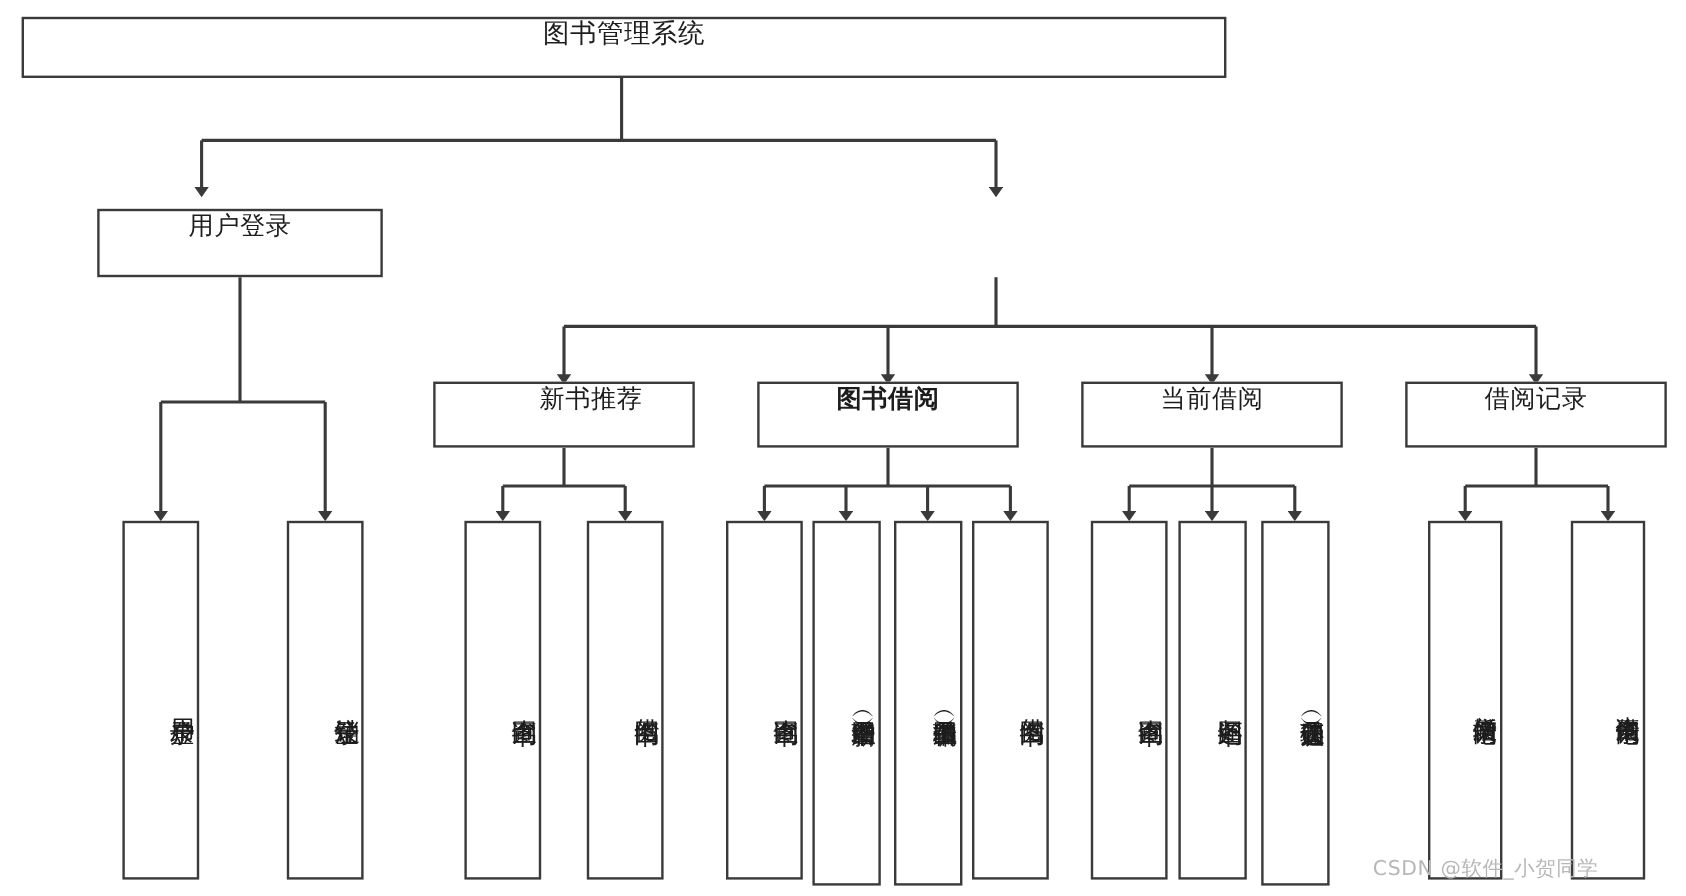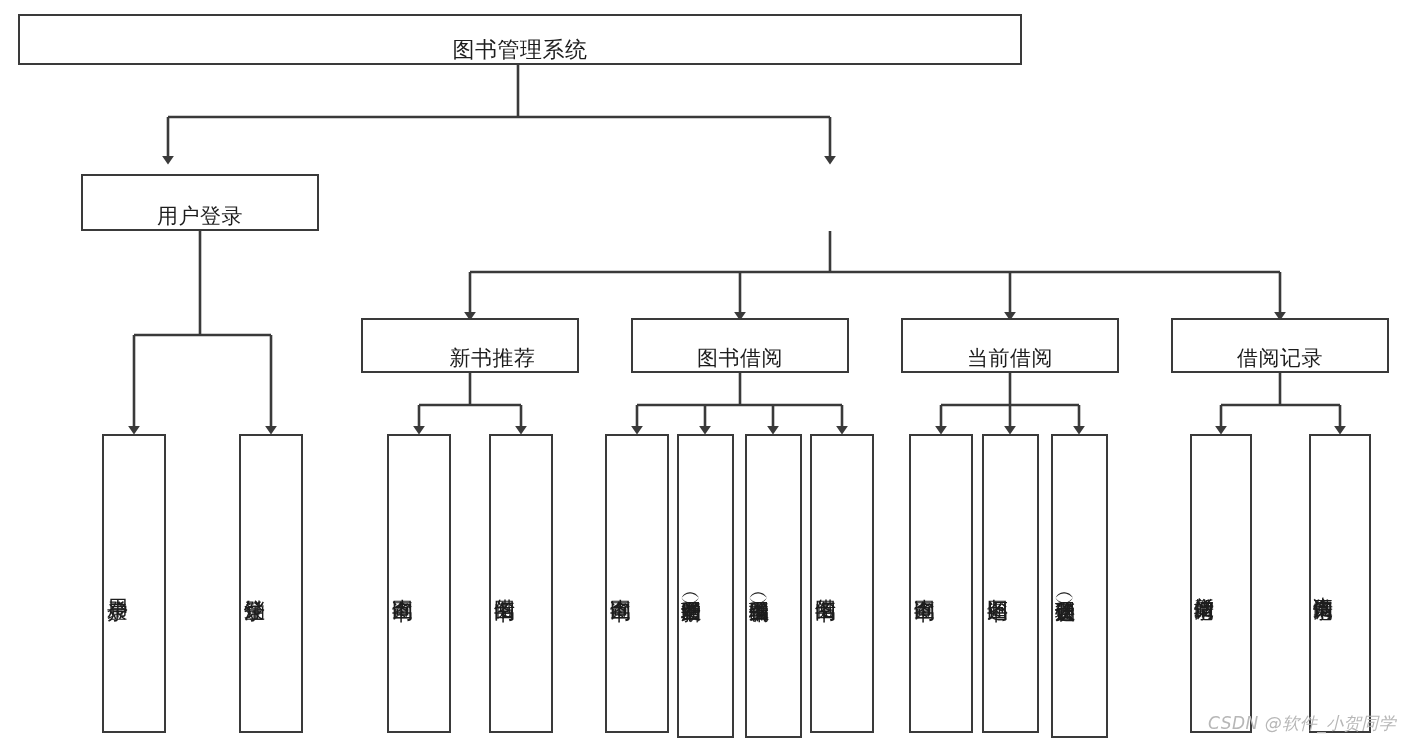--- a/index.html
+++ b/index.html
@@ -22,21 +22,21 @@
     width: 1405px;
     height: 747px;
     pointer-events: none;
   }
   .node {
     position: absolute;
     box-sizing: border-box;
     border: 2px solid #3a3a3a;
     background: #ffffff;
     display: flex;
-    align-items: flex-end;
+    align-items: flex-start;
     justify-content: center;
     color: #1d1d1d;
   }
   .node.horiz {
     font-size: 21px;
     letter-spacing: 0.5px;
     line-height: 1.2;
   }
   .node.root {
     font-size: 22px;
@@ -49,28 +49,27 @@
     letter-spacing: 1px;
     padding: 4px 0;
     white-space: nowrap;
   }
   .node.vert .vlabel {
     writing-mode: vertical-rl;
     text-orientation: upright;
   }
   .watermark {
     position: absolute;
-    left: 1208px;
+    left: 1144px;
     top: 712px;
     font-size: 17px;
     color: #b7b7b7;
     letter-spacing: 0.5px;
     white-space: nowrap;
     font-family: "DejaVu Sans", "Liberation Sans", sans-serif;
-    font-style: italic;
   }
 </style>
 </head>
 <body>
 
 <div id="canvas">
 
   <svg id="edges" viewBox="0 0 1405 747" xmlns="http://www.w3.org/2000/svg">
     <defs>
       <marker id="arrow" markerWidth="12" markerHeight="12" refX="4.2" refY="6" orient="auto" markerUnits="userSpaceOnUse">
@@ -125,21 +124,21 @@
     <span>图书管理系统</span>
   </div>
 
   <div class="node horiz" style="left:81px; top:174px; width:238px; height:57px;">
     <span>用户登录</span>
   </div>
 
   <div class="node horiz" style="left:361px; top:318px; width:218px; height:55px;padding-left:45px;">
     <span>新书推荐</span>
   </div>
-  <div class="node horiz" style="left:631px; top:318px; width:218px; height:55px;">
+  <div class="node horiz" style="left:631px; top:318px; width:218px; height:55px;font-weight:bold;">
     <span>图书借阅</span>
   </div>
   <div class="node horiz" style="left:1171px; top:318px; width:218px; height:55px;">
     <span>借阅记录</span>
   </div>
   <div class="node horiz" style="left:901px; top:318px; width:218px; height:55px;">
     <span>当前借阅</span>
   </div>
 
   <div class="node vert" style="left:102px; top:434px; width:64px; height:299px;">

